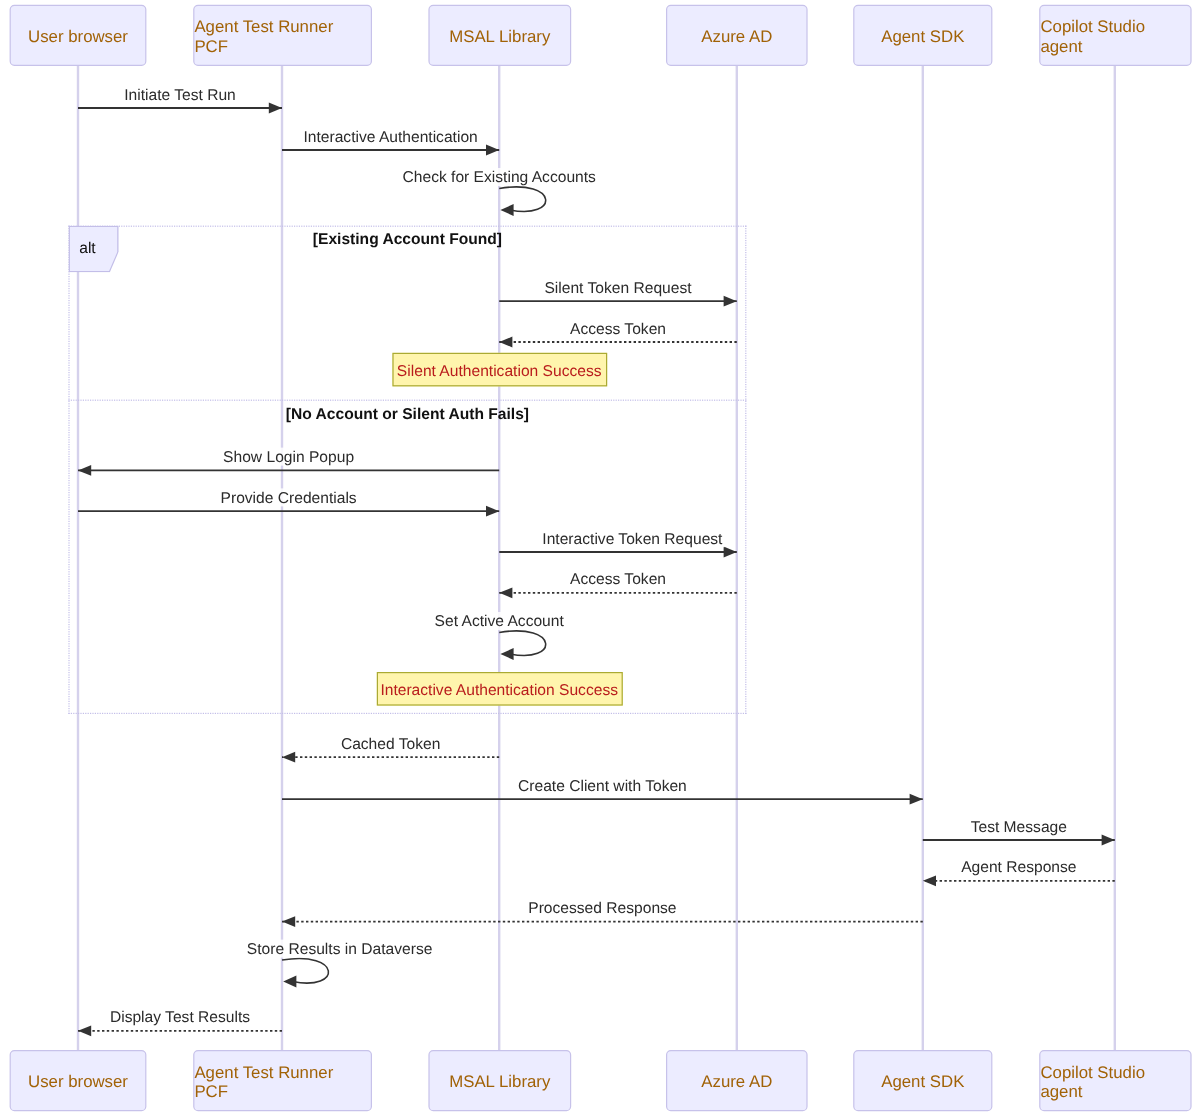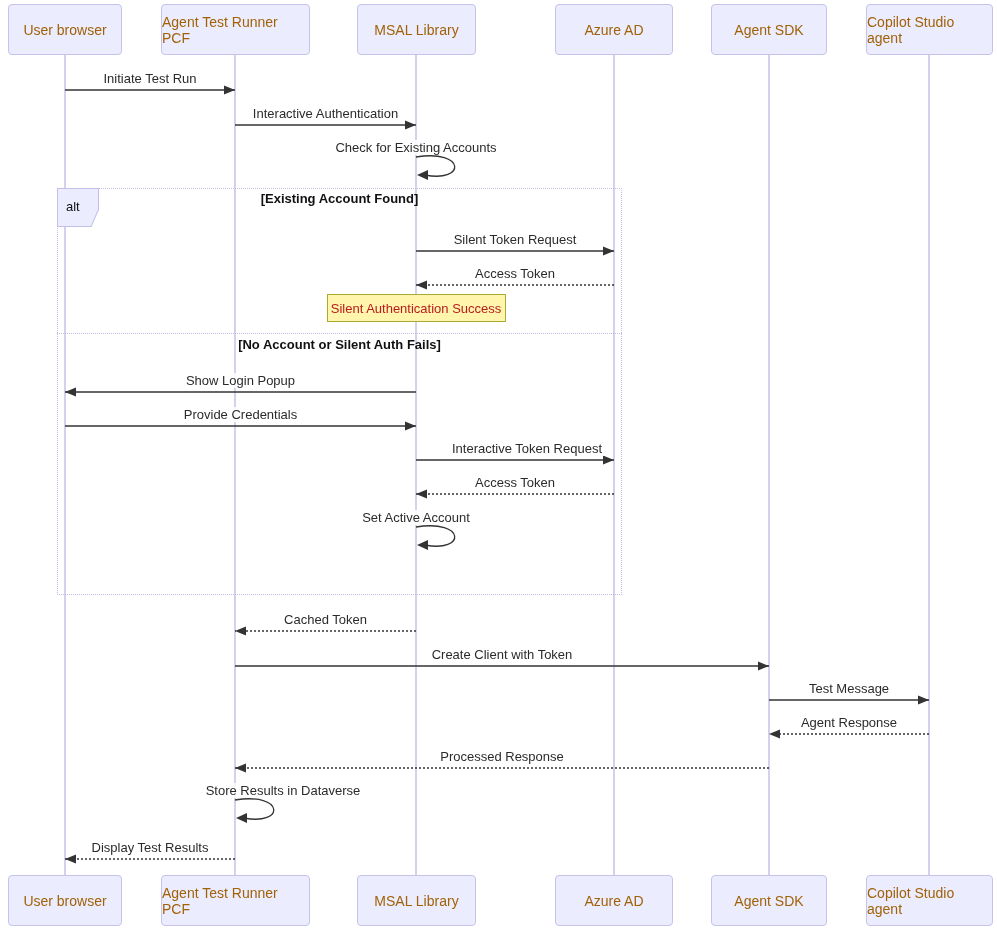--- a/index.html
+++ b/index.html
@@ -191,20 +191,23 @@
     <div class="msg-label" style="left: 515px; top: 232px;">Silent Token Request</div>
     <div class="msg-label" style="left: 515px; top: 266px;">Access Token</div>
     <div class="note" style="left: 326.5px; top: 294px; width: 179px; height: 28px; background: rgb(255, 245, 173); border-color: rgb(170, 170, 51);">
       <span>Silent Authentication Success</span>
     </div>
     <div class="msg-label" style="left: 240.5px; top: 373px;">Show Login Popup</div>
     <div class="msg-label" style="left: 240.5px; top: 407px;">Provide Credentials</div>
     <div class="msg-label" style="left: 515px; top: 441px; margin-left: 12px;">Interactive Token Request</div>
     <div class="msg-label" style="left: 515px; top: 475px;">Access Token</div>
     <div class="msg-label" style="left: 416px; top: 510px;">Set Active Account</div>
+    <div class="note" style="left: 313.5px; top: 560px; width: 205px; height: 28px; background: rgb(255, 245, 173); border-color: rgb(170, 170, 51);">
+      <span>Interactive Authentication Success</span>
+    </div>
     <div class="msg-label" style="left: 325.5px; top: 612px;">Cached Token</div>
     <div class="msg-label" style="left: 502px; top: 647px;">Create Client with Token</div>
     <div class="msg-label" style="left: 849px; top: 681px;">Test Message</div>
     <div class="msg-label" style="left: 849px; top: 715px;">Agent Response</div>
     <div class="msg-label" style="left: 502px; top: 749px;">Processed Response</div>
     <div class="msg-label" style="left: 235px; top: 783px; margin-left: 48px;">Store Results in Dataverse</div>
     <div class="msg-label" style="left: 150px; top: 840px;">Display Test Results</div>
   </div>
 
 </body></html>

